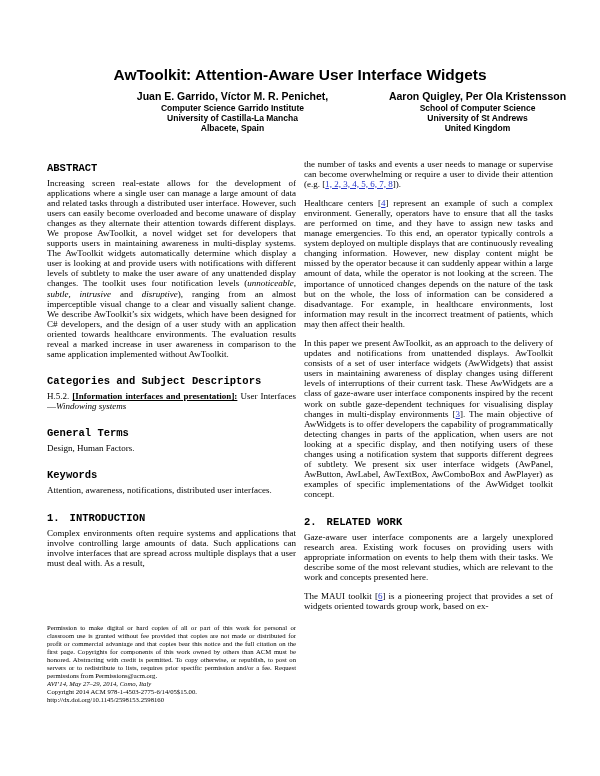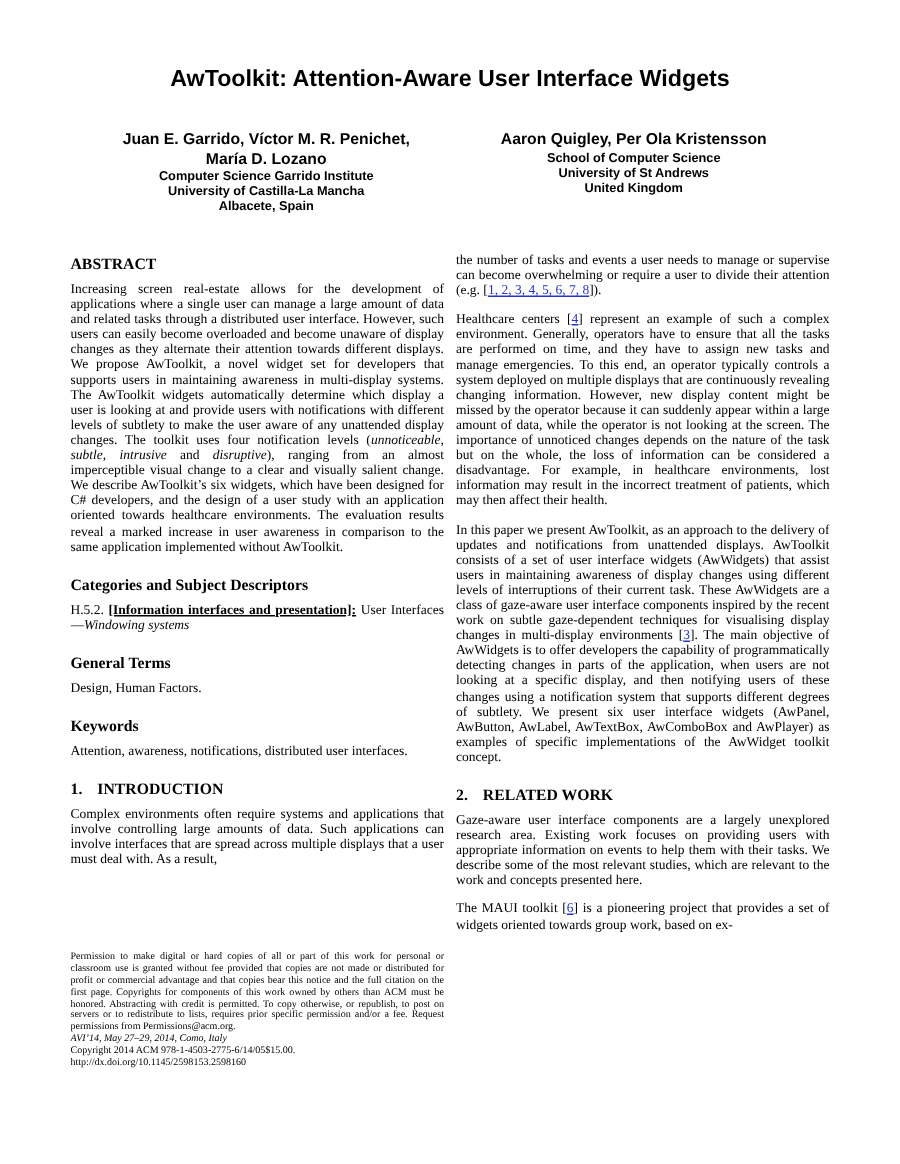--- a/index.html
+++ b/index.html
@@ -1,64 +1,63 @@
 <!DOCTYPE html>
 <html lang="en"><head>
 <meta charset="utf-8">
 <style>
   html,body{margin:0;padding:0;background:#ffffff;}
   .page{
     width:600px;height:776px;background:#ffffff;box-sizing:border-box;
-    padding-top:44px;color:#000;position:relative;overflow:hidden;
+    padding-top:66px;color:#000;position:relative;overflow:hidden;
     font-family:"Liberation Serif",serif;
   }
   .title{
     font-family:"Liberation Sans",sans-serif;
     font-size:15.5px;font-weight:bold;text-align:center;margin:0;
     letter-spacing:0;
   }
   .authors{
-    display:flex;justify-content:center;margin-top:25px;
+    display:flex;justify-content:flex-end;margin-top:6px;
     font-family:"Liberation Sans",sans-serif;text-align:center;
   }
   .author-block{width:245px;}
   .author-names{font-size:10.5px;font-weight:bold;line-height:12.5px;}
   .author-affil{font-size:8.5px;font-weight:bold;line-height:10px;}
   .columns{display:flex;gap:8px;margin-top:26px;padding:0 47px;}
   .col{
     width:249px;height:545px;overflow:hidden;
     display:flex;flex-direction:column;
     font-size:9px;line-height:10.1px;text-align:justify;
     hyphens:auto;-webkit-hyphens:auto;
   }
   .col p{margin:0 0 9px 0;}
   .col h2{
     font-size:10.5px;font-weight:bold;margin:3px 0 4px 0;
-    font-family:Liberation Serif, serif;text-align:left;line-height:12px;
+    font-family:Liberation Mono, monospace;text-align:left;line-height:12px;
   }
   .col h2.spaced{margin-top:7px;}
   .sec-num{margin-right:10px;}
   .s-i{font-style:italic;}
   .s-b{font-weight:bold;text-decoration:underline;}
   .s-cite{color:#2635c8;text-decoration:underline;margin-top:40px;}
   .copyright{margin-top:auto;font-size:6.7px;line-height:7.9px;text-align:justify;}
   .copyright p{margin:0;}
   .conf-line{font-style:italic;}
 </style>
 </head>
 <body>
 
 <div class="page">
 
   <h1 class="title">AwToolkit: Attention-Aware User Interface Widgets</h1>
 
   <div class="authors">
     <div class="author-block">
       <div class="author-names">Juan E. Garrido, Víctor M. R. Penichet,</div>
-      <div class="author-names">María D. Lozano</div>
       <div class="author-affil">Computer Science Garrido Institute</div>
       <div class="author-affil">University of Castilla-La Mancha</div>
       <div class="author-affil">Albacete, Spain</div>
     </div>
     <div class="author-block">
       <div class="author-names">Aaron Quigley, Per Ola Kristensson</div>
       <div class="author-affil">School of Computer Science</div>
       <div class="author-affil">University of St Andrews</div>
       <div class="author-affil">United Kingdom</div>
     </div>

